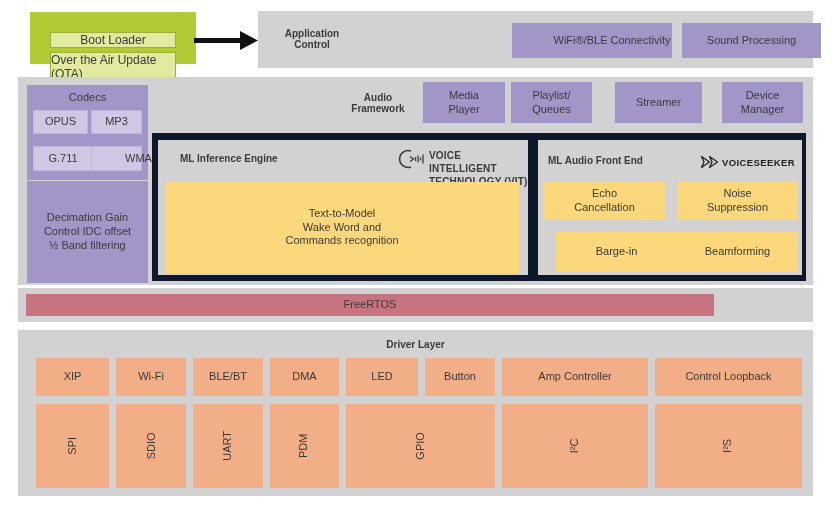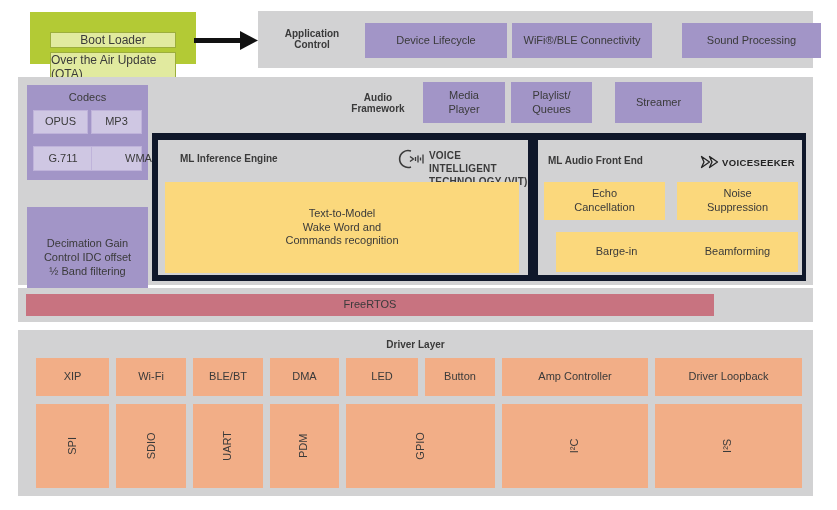--- a/index.html
+++ b/index.html
@@ -33,46 +33,47 @@
   </div>
 
   <svg class="abs" style="left:194px;top:30px;" width="64" height="20" viewBox="0 0 64 20">
     <rect x="0" y="8" width="48" height="5" fill="#111"></rect>
     <polygon points="46,1 64,10.5 46,20" fill="#111"></polygon>
   </svg>
 
   <div class="panel" style="left:258px;top:11px;width:555px;height:57px;">
     <div class="abs flexc ttl" style="left:4px;top:12px;width:100px;height:32px;">Application
 Control</div>
-    <div class="abs flexc pbox lbl" style="left:107px;top:12px;width:142px;height:35px;">Device Lifecycle</div>
-    <div class="abs flexc pbox lbl" style="left:254px;top:12px;width:140px;height:35px;">WiFi®/BLE Connectivity</div>
+    <div class="abs flexc pbox lbl" style="left:254px;top:12px;width:120px;height:35px;padding-left:40px;">WiFi®/BLE Connectivity</div>
     <div class="abs flexc pbox lbl" style="left:424px;top:12px;width:139px;height:35px;">Sound Processing</div>
   </div>
 
   <div class="panel" style="left:18px;top:77px;width:795px;height:208px;">
 
     <div class="abs pbox" style="left:9px;top:8px;width:121px;height:95px;">
       <div class="abs flexc lbl" style="left:0;top:4px;width:121px;height:18px;">Codecs</div>
       <div class="abs flexc lavbox lbl" style="left:6px;top:25px;width:55px;height:24px;">OPUS</div>
       <div class="abs flexc lavbox lbl" style="left:64px;top:25px;width:51px;height:24px;">MP3</div>
       <div class="abs flexc lavbox lbl" style="left:6px;top:61px;width:60px;height:25px;">G.711</div>
       <div class="abs flexc lavbox lbl" style="left:64px;top:61px;width:51px;height:25px;padding-left:44px;">WMA</div>
     </div>
 
-    <div class="abs flexc pbox lbl" style="left:9px;top:130px;width:121px;height:102px;">Decimation Gain
+    <div class="abs flexc pbox lbl" style="left:9px;top:104px;width:121px;height:102px;">Decimation Gain
 Control IDC offset
 ½ Band filtering</div>
 
     <div class="abs flexc ttl" style="left:312px;top:10px;width:96px;height:32px;">Audio
 Framework</div>
     <div class="abs flexc pbox lbl" style="left:405px;top:5px;width:82px;height:41px;">Media
 Player</div>
     <div class="abs flexc pbox lbl" style="left:493px;top:5px;width:81px;height:41px;">Playlist/
 Queues</div>
     <div class="abs flexc pbox lbl" style="left:597px;top:5px;width:87px;height:41px;">Streamer</div>
+    <div class="abs flexc pbox lbl" style="left:704px;top:5px;width:81px;height:41px;">Device
+Manager</div>
 
     <div class="abs" style="left:134px;top:56px;width:654px;height:148px;background:#0f172a;">
 
       <div class="abs" style="left:6px;top:7px;width:370px;height:135px;background:var(--gray-panel,#d2d2d3);">
         <div class="abs ttl" style="left:22px;top:13px;">ML Inference Engine</div>
         <svg class="abs" style="left:237px;top:6px;" width="30" height="26" viewBox="0 0 30 26">
           <path d="M16,5 A8.5,8.5 0 1,0 16,21" fill="none" stroke="#3a3a3a" stroke-width="1.6"></path>
           <path d="M15,10.5 L18.5,13 L15,15.5" fill="none" stroke="#3a3a3a" stroke-width="1.4" stroke-linejoin="round"></path>
           <line x1="20.5" y1="11" x2="20.5" y2="15" stroke="#3a3a3a" stroke-width="1.3"></line>
           <line x1="23" y1="9.5" x2="23" y2="16.5" stroke="#3a3a3a" stroke-width="1.3"></line>
@@ -110,21 +111,21 @@
   <div class="panel" style="left:18px;top:330px;width:795px;height:166px;">
     <div class="abs flexc ttl" style="left:0;top:7px;width:795px;height:16px;">Driver Layer</div>
 
     <div class="abs flexc obox lbl" style="left:18px;top:28px;width:73px;height:38px;">XIP</div>
     <div class="abs flexc obox lbl" style="left:98px;top:28px;width:70px;height:38px;">Wi-Fi</div>
     <div class="abs flexc obox lbl" style="left:175px;top:28px;width:70px;height:38px;">BLE/BT</div>
     <div class="abs flexc obox lbl" style="left:252px;top:28px;width:69px;height:38px;">DMA</div>
     <div class="abs flexc obox lbl" style="left:328px;top:28px;width:72px;height:38px;">LED</div>
     <div class="abs flexc obox lbl" style="left:407px;top:28px;width:70px;height:38px;">Button</div>
     <div class="abs flexc obox lbl" style="left:484px;top:28px;width:146px;height:38px;">Amp Controller</div>
-    <div class="abs flexc obox lbl" style="left:637px;top:28px;width:147px;height:38px;">Driver Loopback</div>
+    <div class="abs flexc obox lbl" style="left:637px;top:28px;width:147px;height:38px;">Control Loopback</div>
 
     <div class="abs flexc obox" style="left:18px;top:74px;width:73px;height:84px;">
       <span class="vtext">SPI</span></div>
     <div class="abs flexc obox" style="left:98px;top:74px;width:70px;height:84px;">
       <span class="vtext">SDIO</span></div>
     <div class="abs flexc obox" style="left:175px;top:74px;width:70px;height:84px;">
       <span class="vtext">UART</span></div>
     <div class="abs flexc obox" style="left:252px;top:74px;width:69px;height:84px;">
       <span class="vtext">PDM</span></div>
     <div class="abs flexc obox" style="left:328px;top:74px;width:149px;height:84px;">

